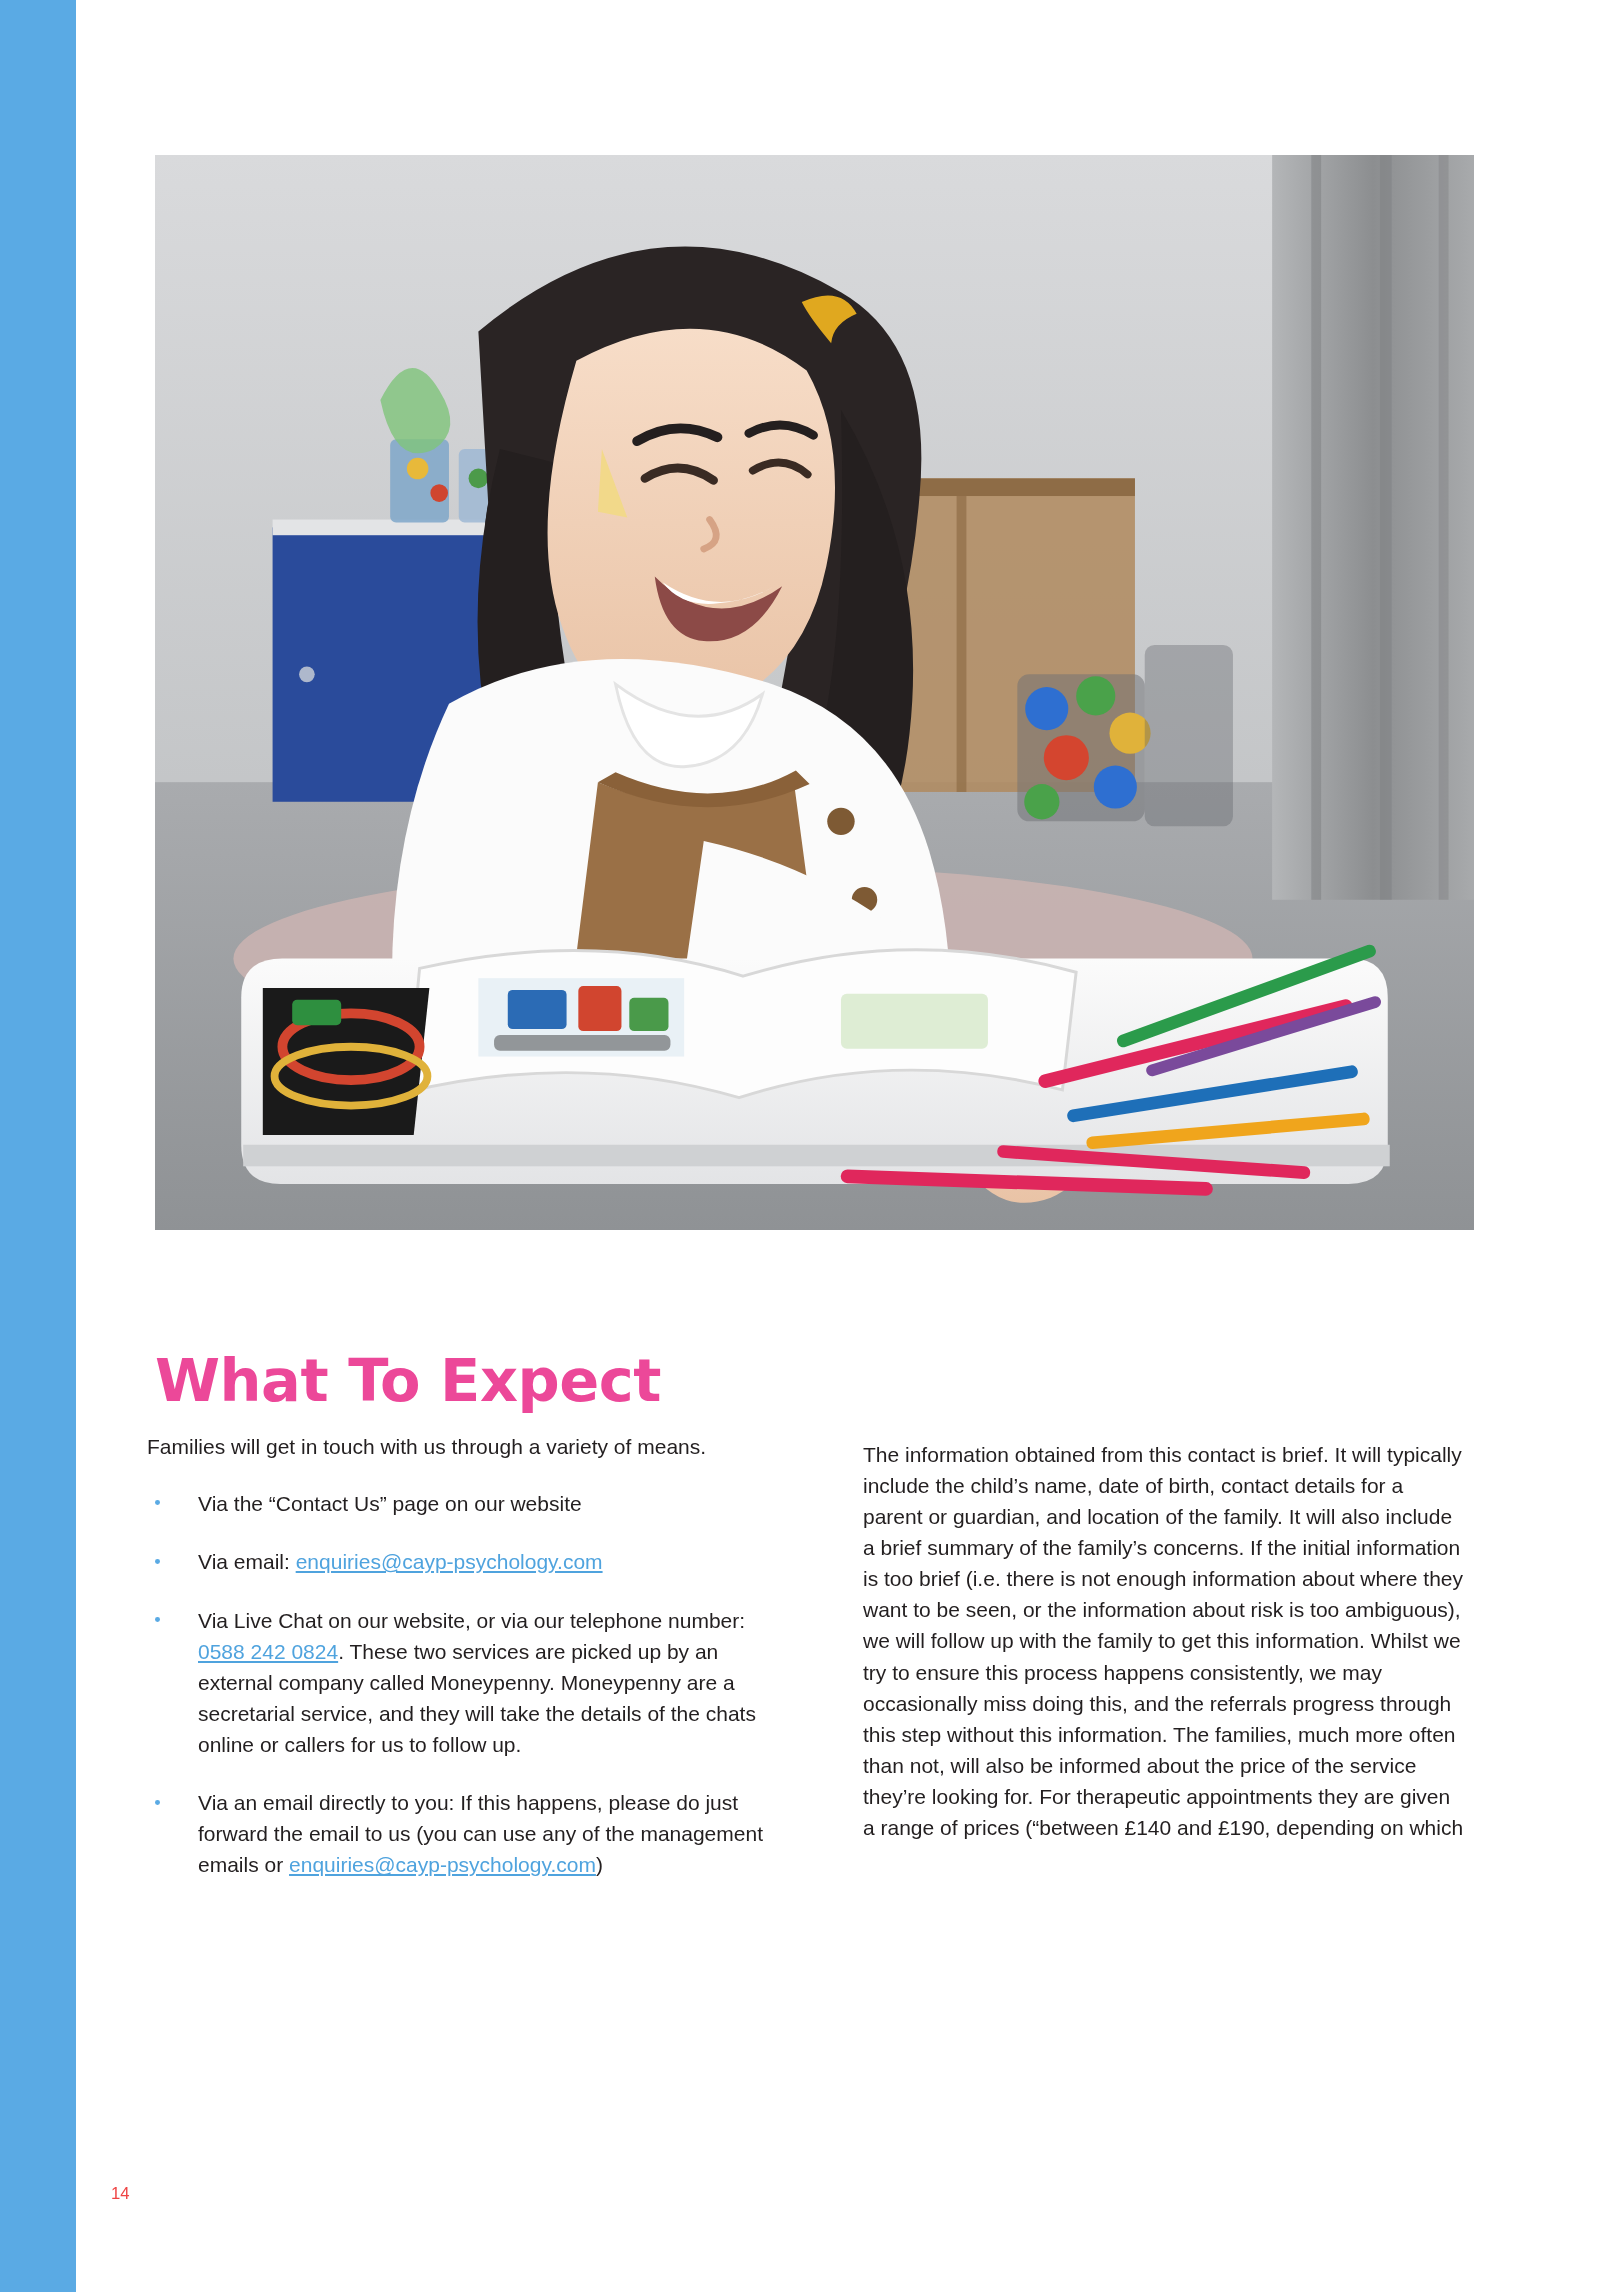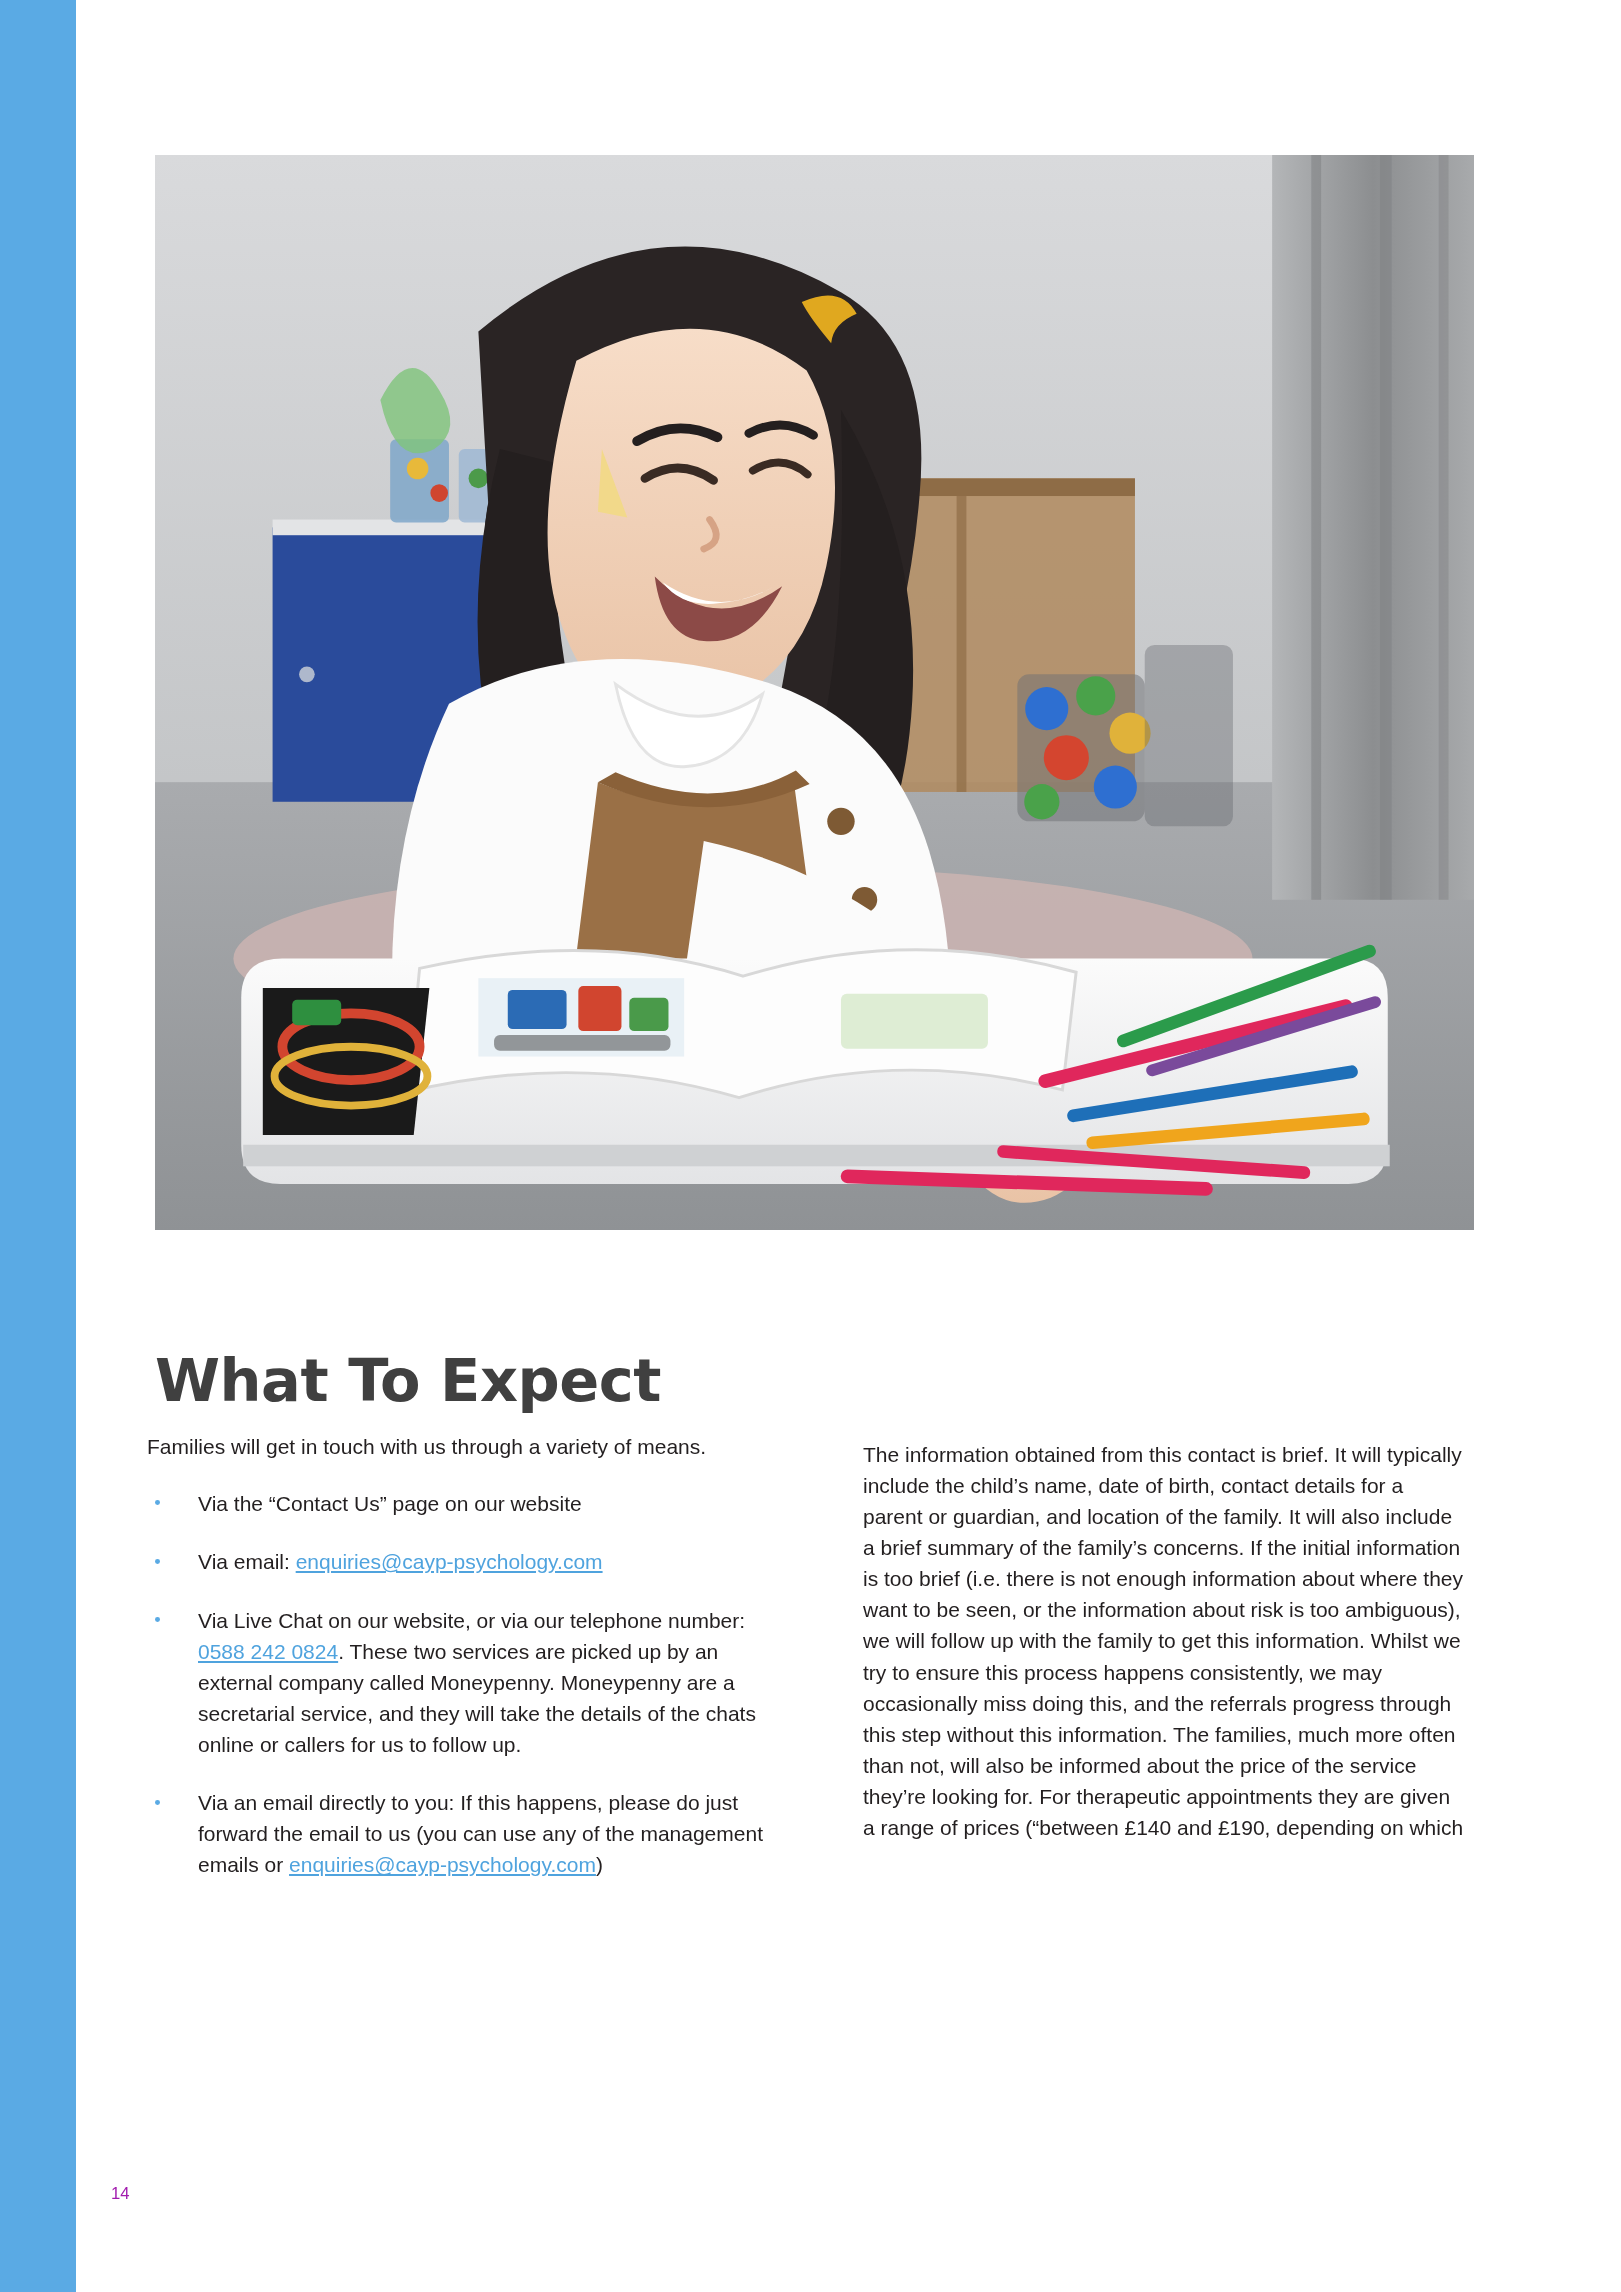--- a/index.html
+++ b/index.html
@@ -45,21 +45,21 @@
   }
   
   .page-title {
     position: absolute;
     left: 155px;
     top: 1310px;
     font-family: "DejaVu Sans", sans-serif;
     font-size: 59px;
     font-weight: 700;
     letter-spacing: -0.5px;
-    color: #404040;
+    color: #ec4899;
     line-height: 1.05;
   }
   
   .col {
     position: absolute;
     top: 1431px;
     font-size: 21px;
     line-height: 1.48;
     color: #231f20;
   }
@@ -100,21 +100,21 @@
   .body-para {
     margin: 8px;
     text-align: left;
   }
   
   .page-number {
     position: absolute;
     left: 111px;
     top: 2184px;
     font-size: 16.7px;
-    color: #a21caf;
+    color: #ef4444;
   }
 </style>
 </head>
 <body>
 
 <div class="page">
 
   <div class="left-bar"></div>
 
   <div class="hero-photo">

